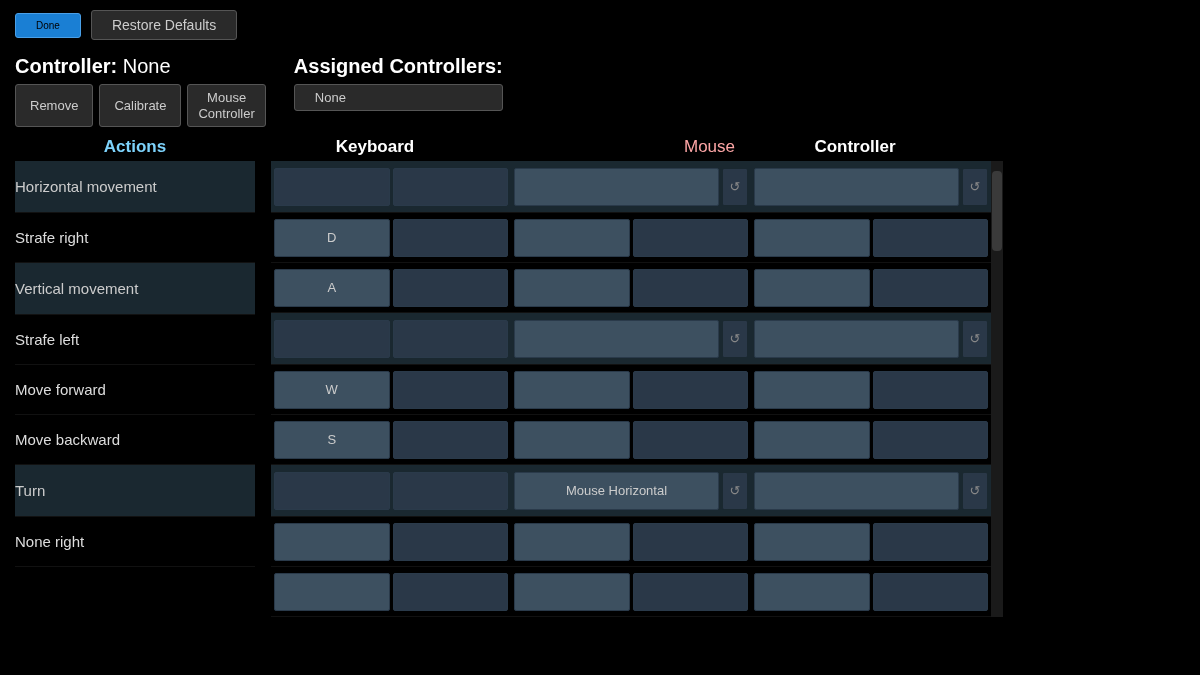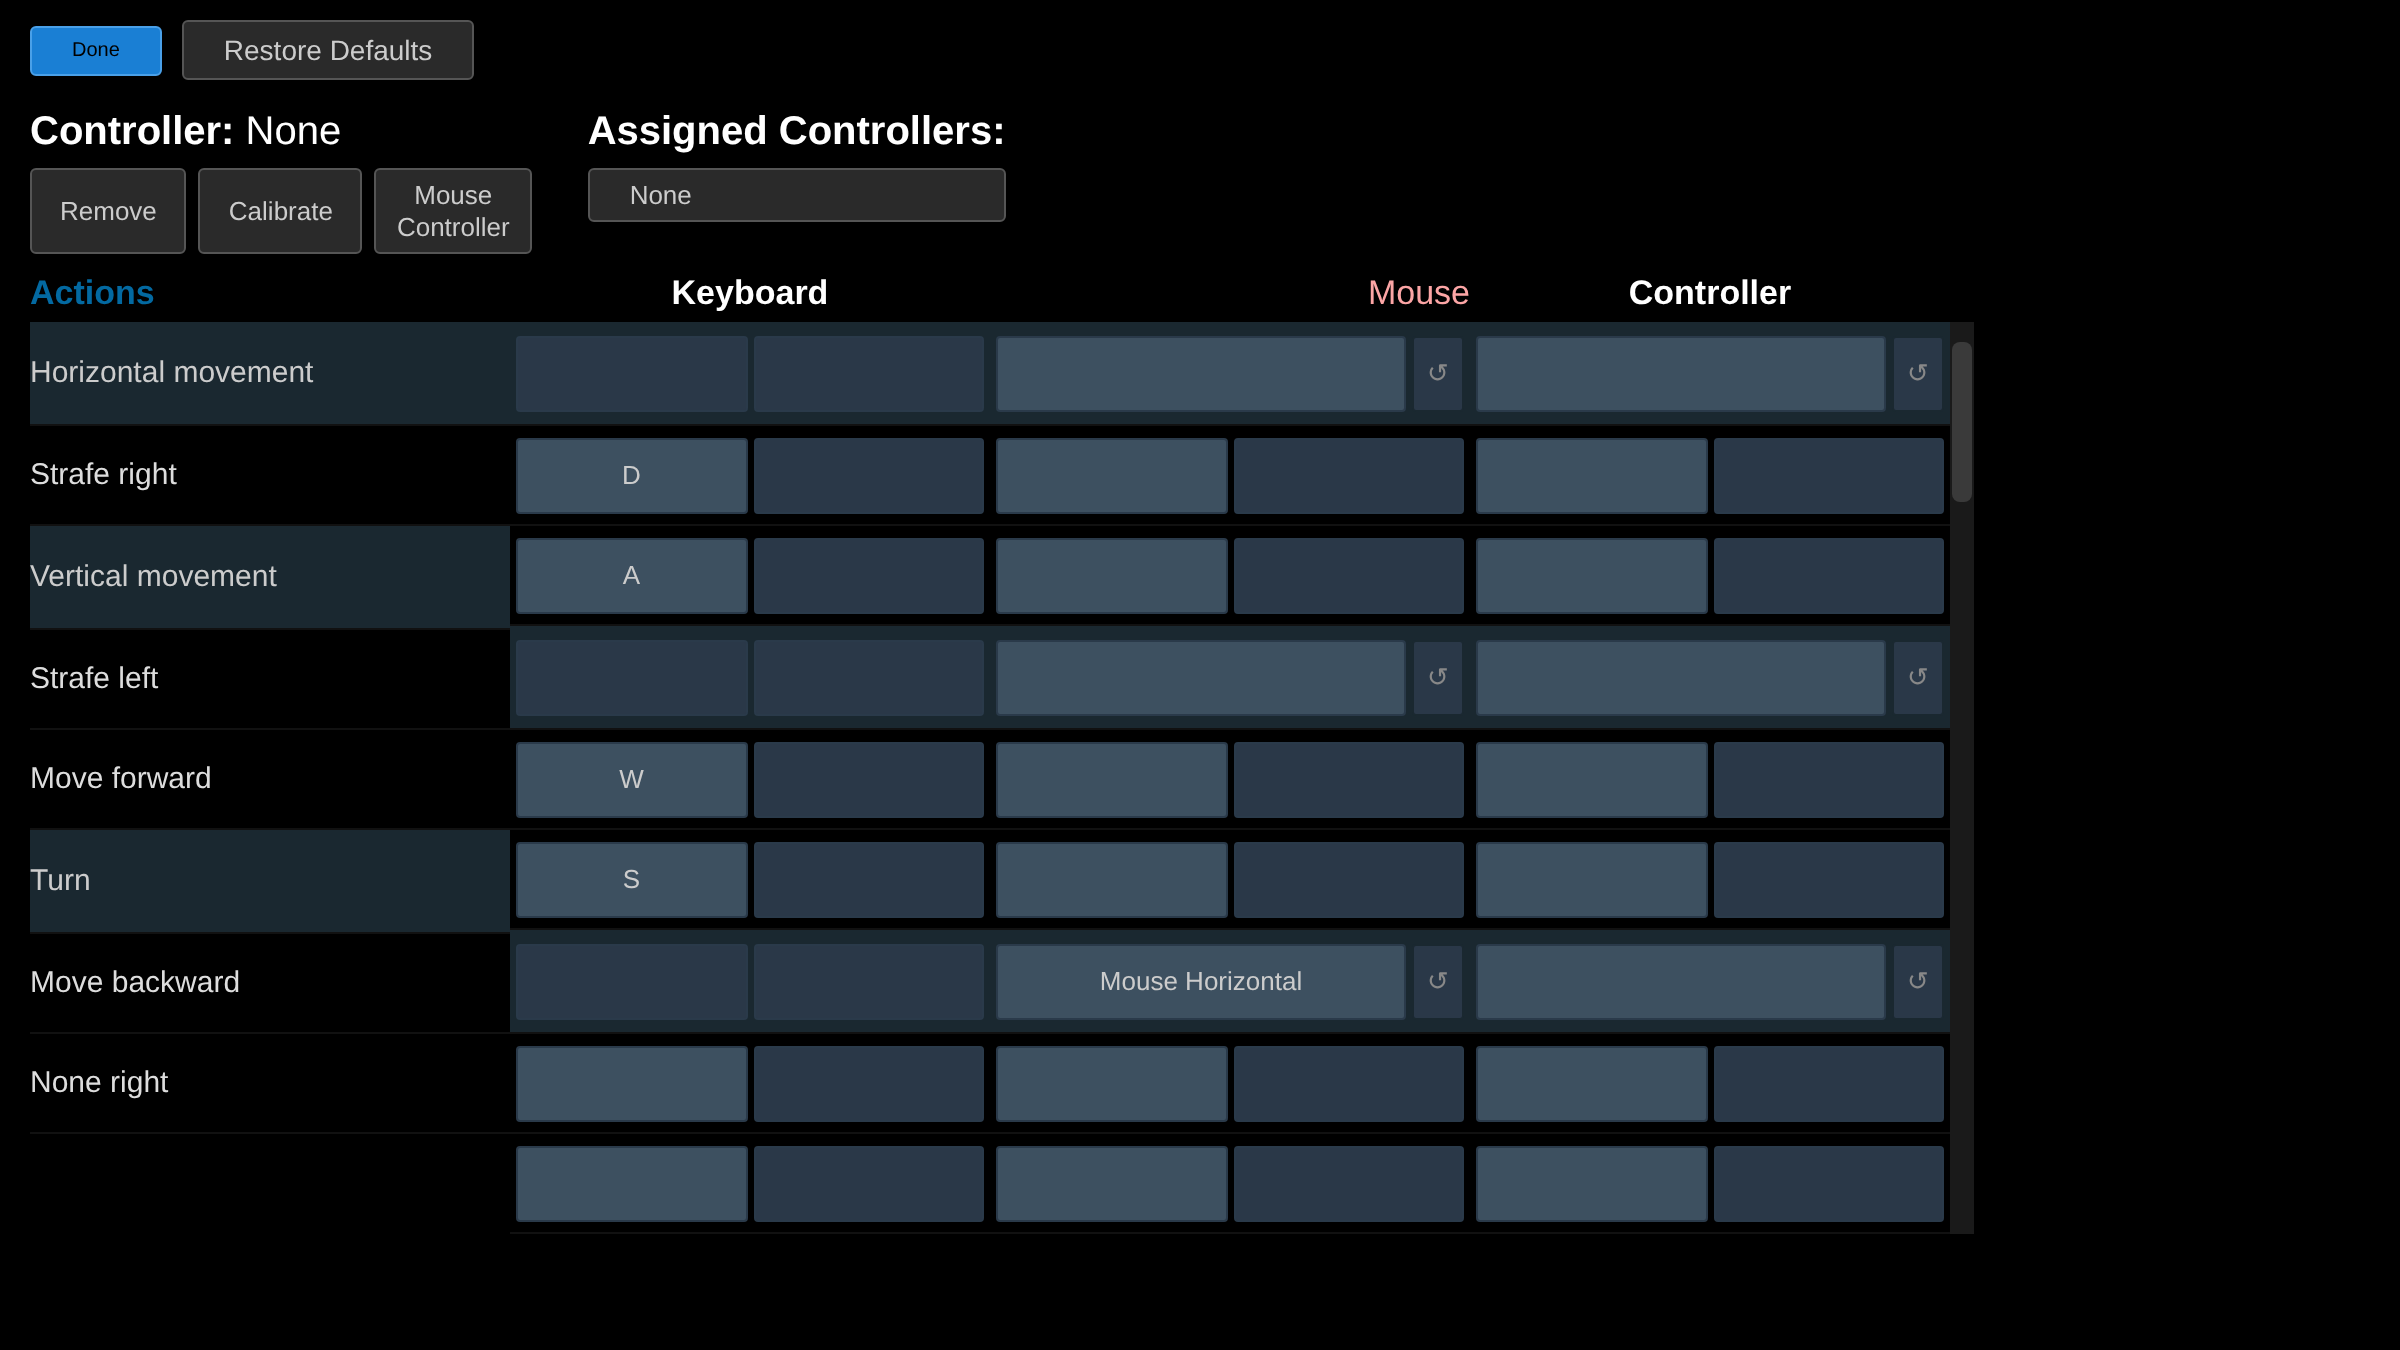--- a/index.html
+++ b/index.html
@@ -130,21 +130,22 @@
 
     .header-row {
       display: flex;
       padding-bottom: 4px;
     }
 
     .header-actions {
       width: 240px;
       font-size: 17px;
       font-weight: bold;
-      color: #0369a1;
+      color: #7dd3fc;
+      text-align: center;
     }
 
     .header-kb {
       width: 240px;
       text-align: center;
       font-size: 17px;
       font-weight: bold;
       color: #fff;
     }
 
@@ -261,30 +262,30 @@
 <div style="padding: 0 15px; display:flex; flex-direction:column;">
 
   <div class="header-row">
     <div class="header-actions">Actions</div>
     <div class="header-kb">Keyboard</div>
     <div class="header-mouse">Mouse</div>
     <div class="header-controller">Controller</div>
     <div style="width:12px;"></div>
   </div>
 
-  <div style="display:flex;">
+  <div style="display:flex;gap:16px;">
 
     <div class="left-col" id="action-names-col">
         <div class="action-row-label" style="height: 52px; background: rgb(26, 40, 48); color: rgb(204, 204, 204);">Horizontal movement</div>
         <div class="action-row-label" style="height: 50px; background: transparent;">Strafe right</div>
         <div class="action-row-label" style="height: 52px; background: rgb(26, 40, 48); color: rgb(204, 204, 204);">Vertical movement</div>
         <div class="action-row-label" style="height: 50px; background: transparent;">Strafe left</div>
         <div class="action-row-label" style="height: 50px; background: transparent;">Move forward</div>
+        <div class="action-row-label" style="height: 50px; background: transparent;">Move backward</div>
         <div class="action-row-label" style="height: 52px; background: rgb(26, 40, 48); color: rgb(204, 204, 204);">Turn</div>
-        <div class="action-row-label" style="height: 50px; background: transparent;">Move backward</div>
         <div class="action-row-label" style="height: 50px; background: transparent;">None right</div>
       </div>
 
     <div style="display:flex; flex:1;">
       <div class="kb-col" id="kb-col">
           <div class="binding-cell-row" style="height: 52px; background: rgb(26, 40, 48);">
             <div class="b-cell b-cell-dark"></div>
             <div class="b-cell b-cell-dark"></div>
           </div>
           <div class="binding-cell-row" style="height: 50px; background: transparent;">

